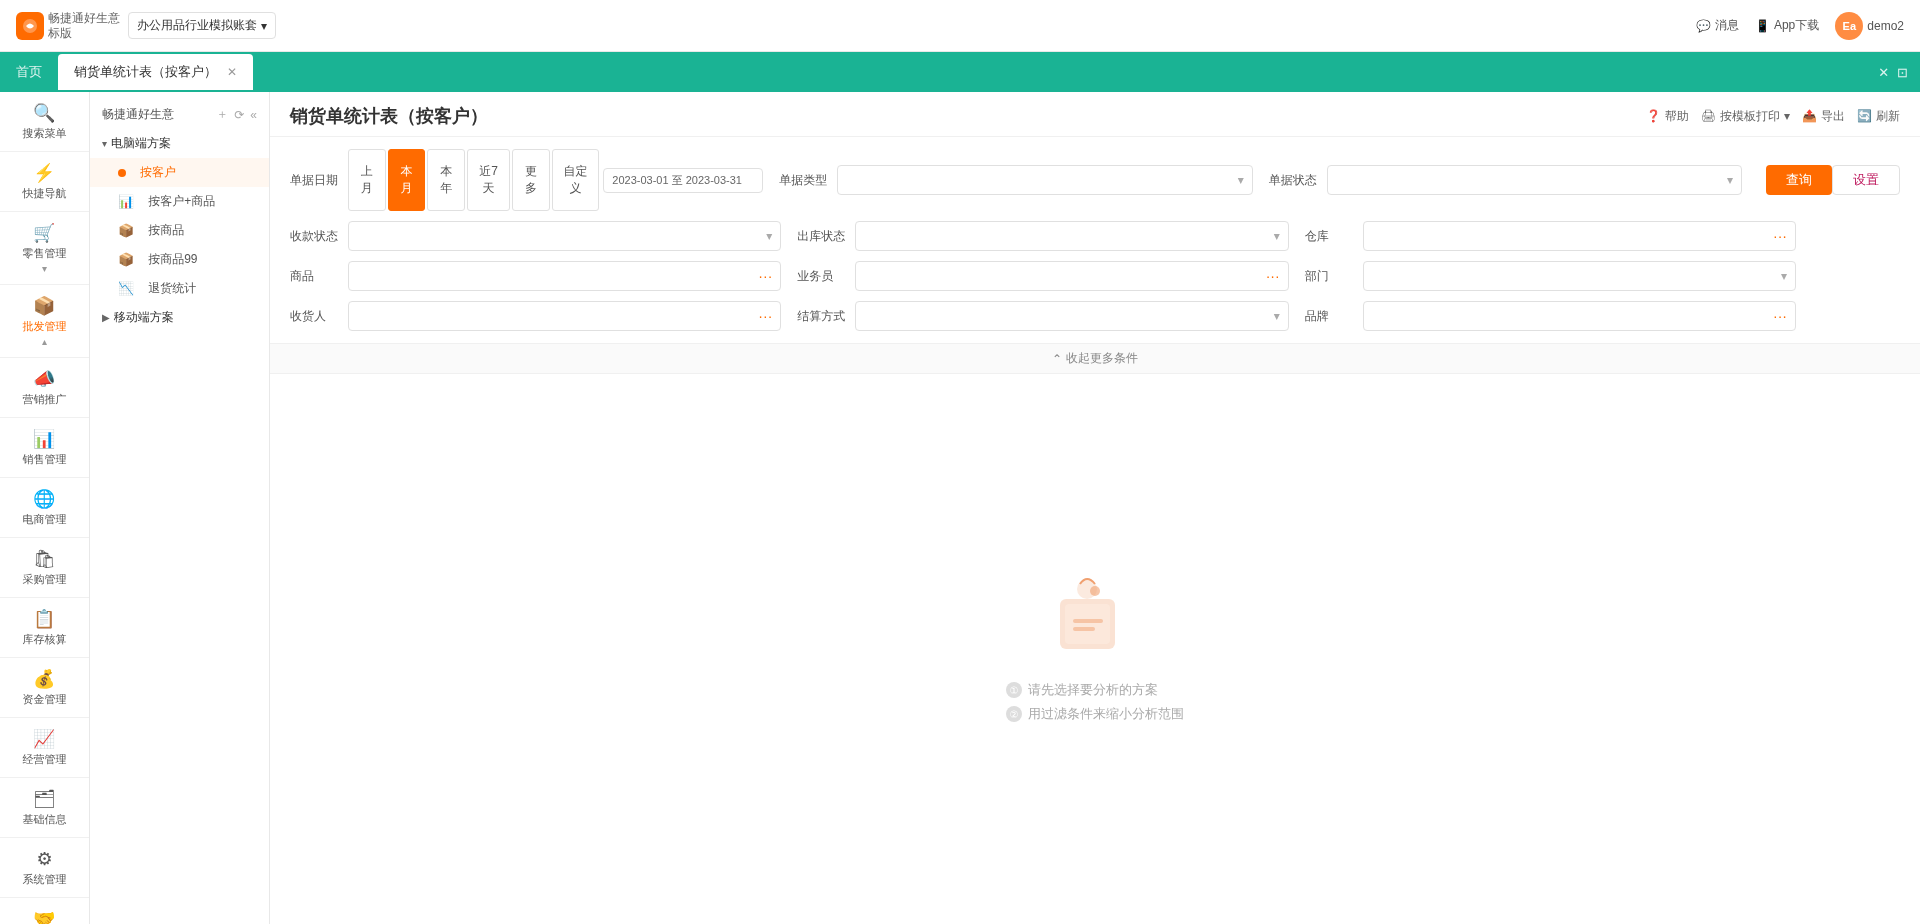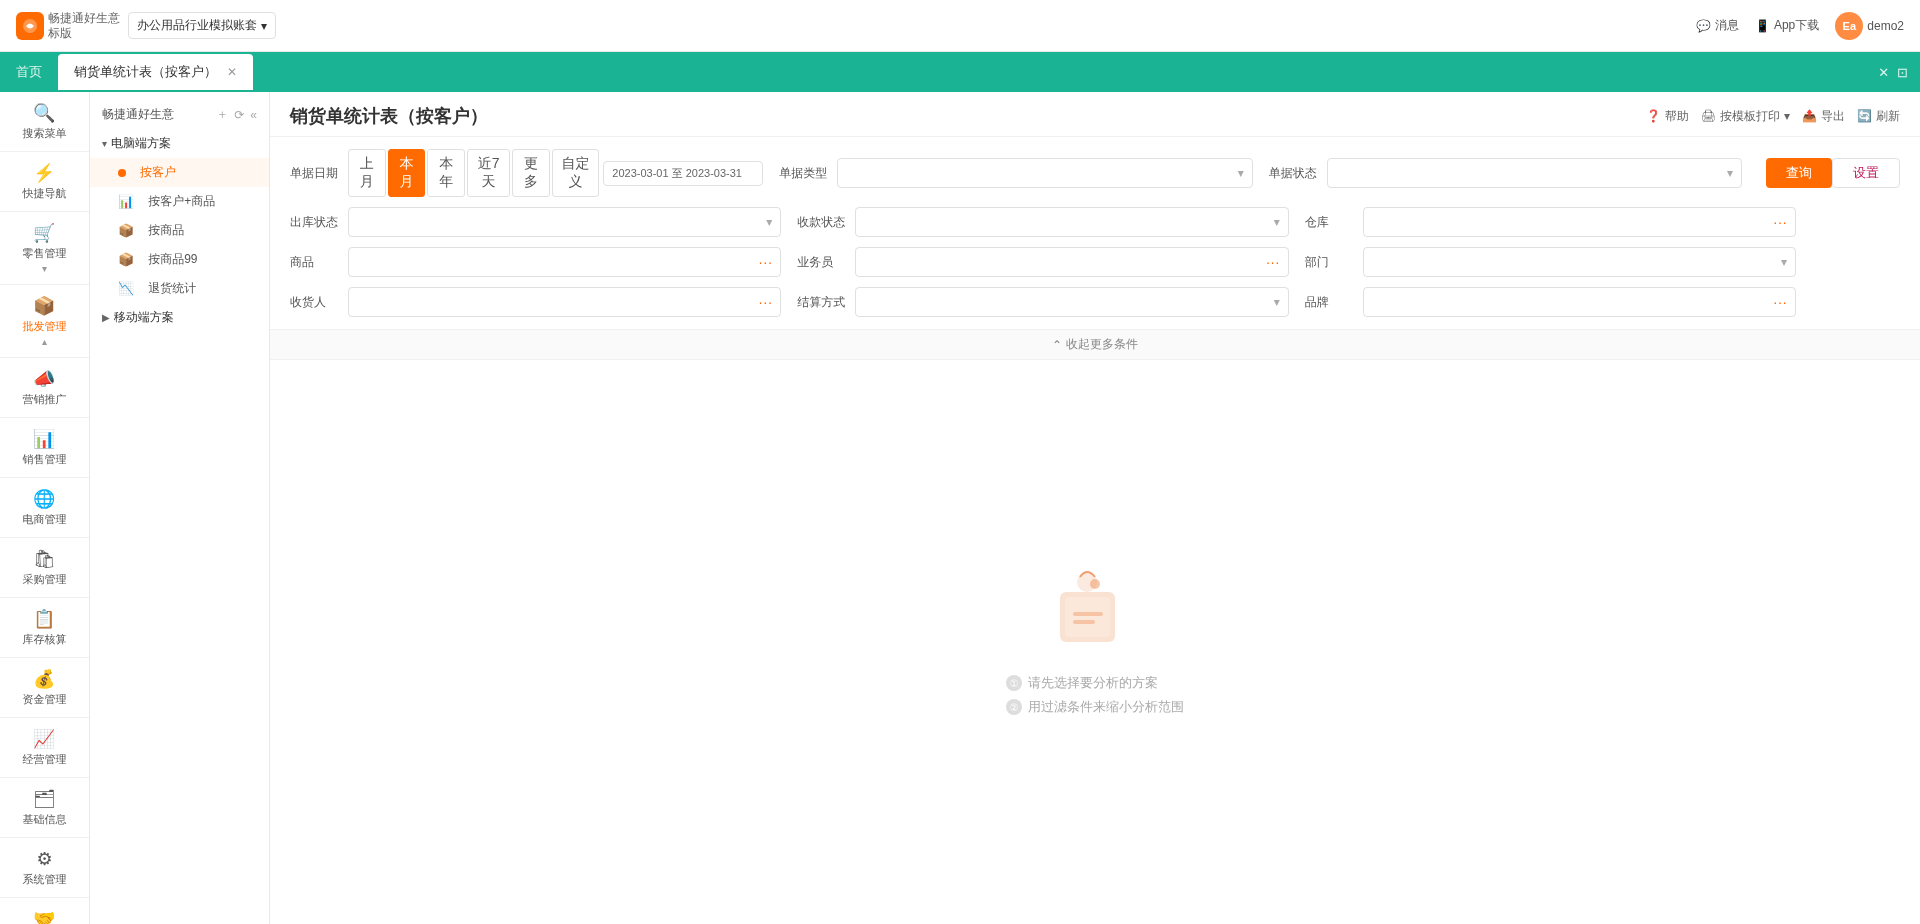--- a/index.html
+++ b/index.html
@@ -308,24 +308,24 @@
       align-items: center;
       gap: 4px;
       flex: 1;
     }
     .date-quick-btns {
       display: flex;
       align-items: center;
       gap: 2px;
     }
     .date-btn {
-      padding: 5px 8px;
+      padding: 13px 8px;
       border: 1px solid #e0e0e0;
       border-radius: 3px;
-      font-size: 14px;
+      font-size: 12px;
       cursor: pointer;
       color: #555;
       background: #fff;
     }
     .date-btn.active {
       background: #ff6b00;
       color: #fff;
       border-color: #ff6b00;
     }
     .date-range-input {
@@ -627,25 +627,25 @@
           <div class="filter-control with-arrow"></div>
         </div>
         <div class="action-buttons">
           <button class="btn-query">查询</button>
           <button class="btn-settings">设置</button>
         </div>
       </div>
 
       <div class="filter-row">
         <div class="filter-item">
+          <span class="filter-label">收款状态</span>
+          <div class="filter-control with-arrow"></div>
+        </div>
+        <div class="filter-item">
           <span class="filter-label">出库状态</span>
-          <div class="filter-control with-arrow"></div>
-        </div>
-        <div class="filter-item">
-          <span class="filter-label">收款状态</span>
           <div class="filter-control with-arrow"></div>
         </div>
         <div class="filter-item">
           <span class="filter-label">仓库</span>
           <div class="filter-control with-dots"></div>
         </div>
         <div style="width:88px; flex-shrink:0;"></div>
       </div>
 
       <div class="filter-row">

